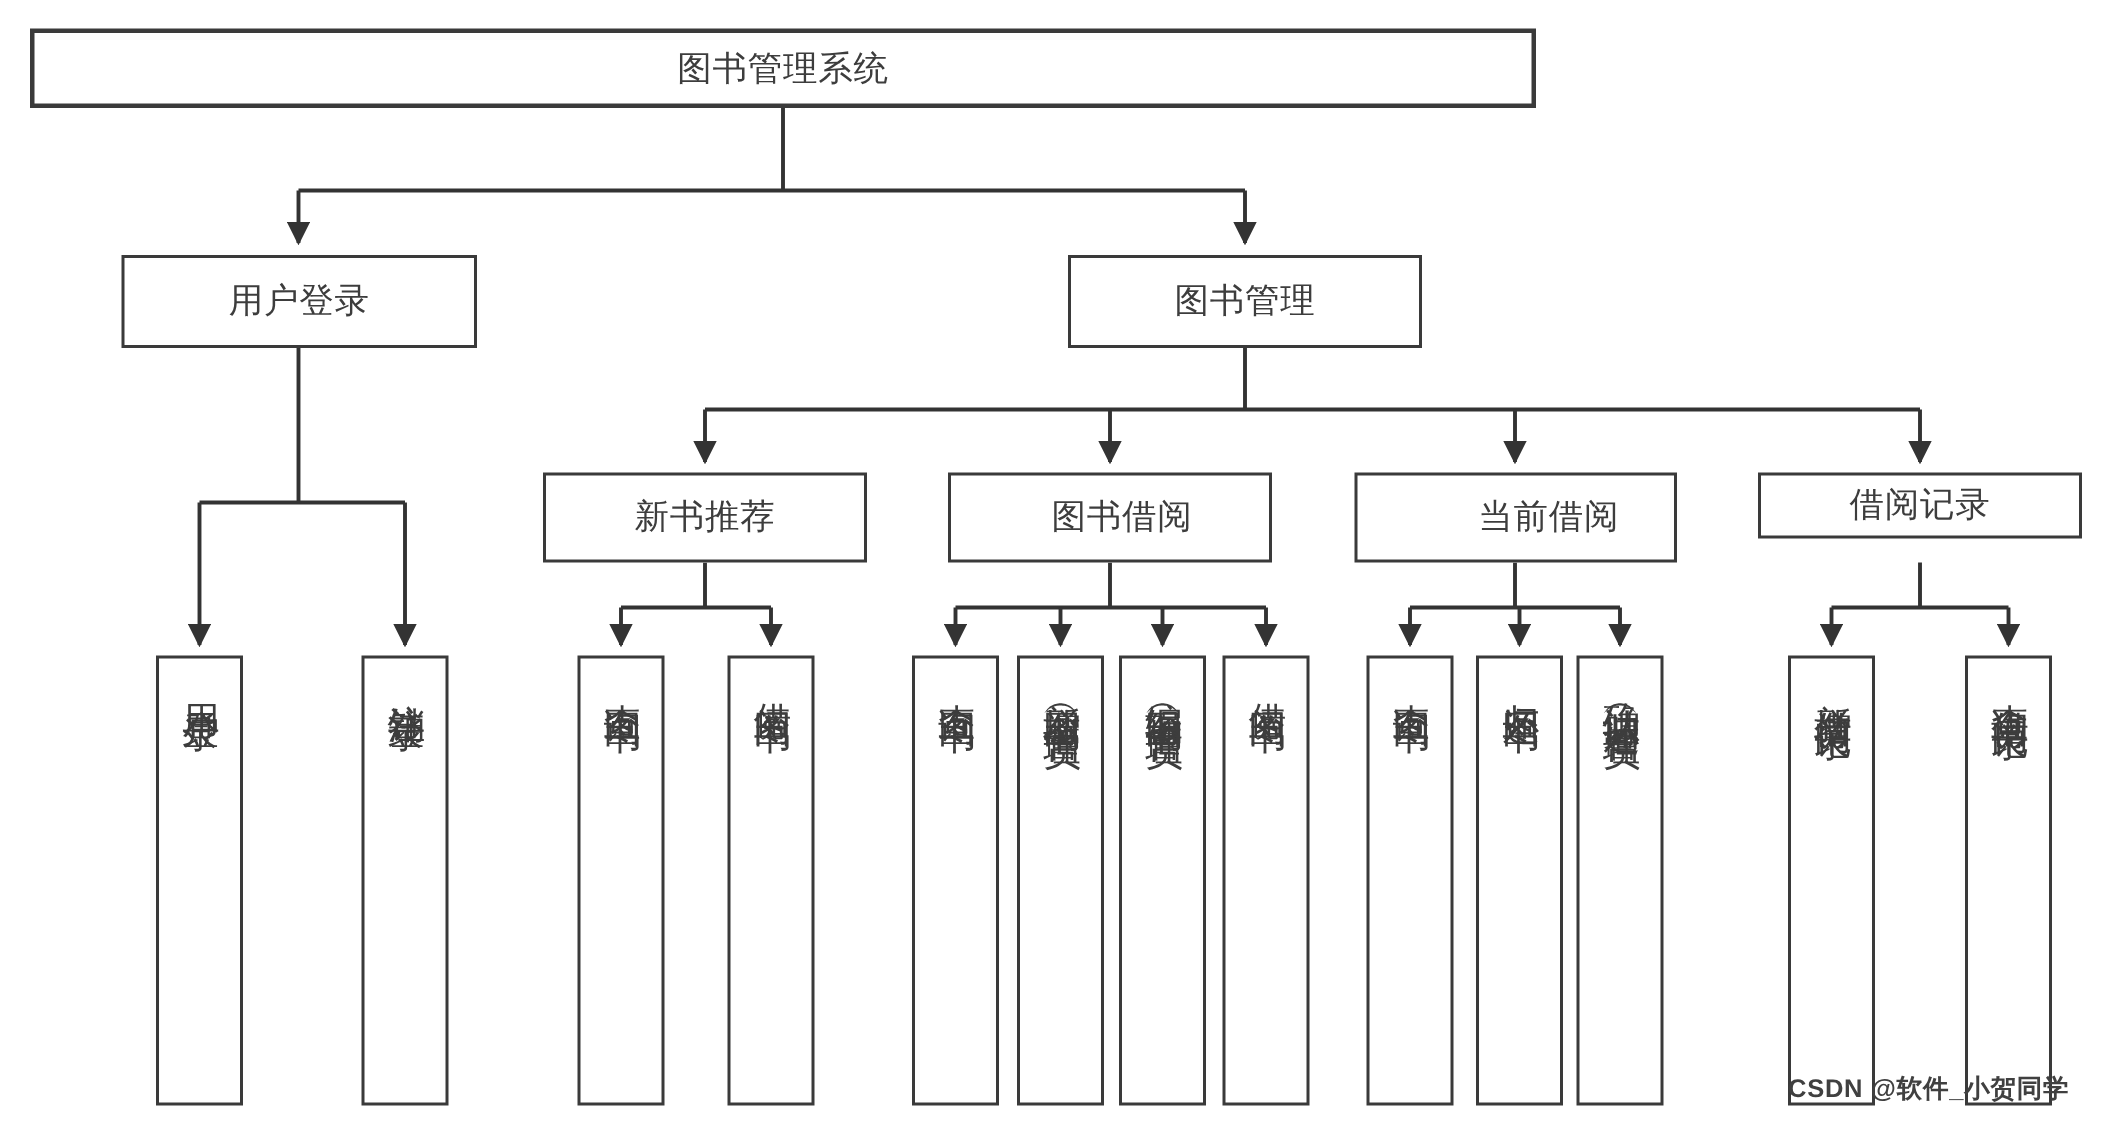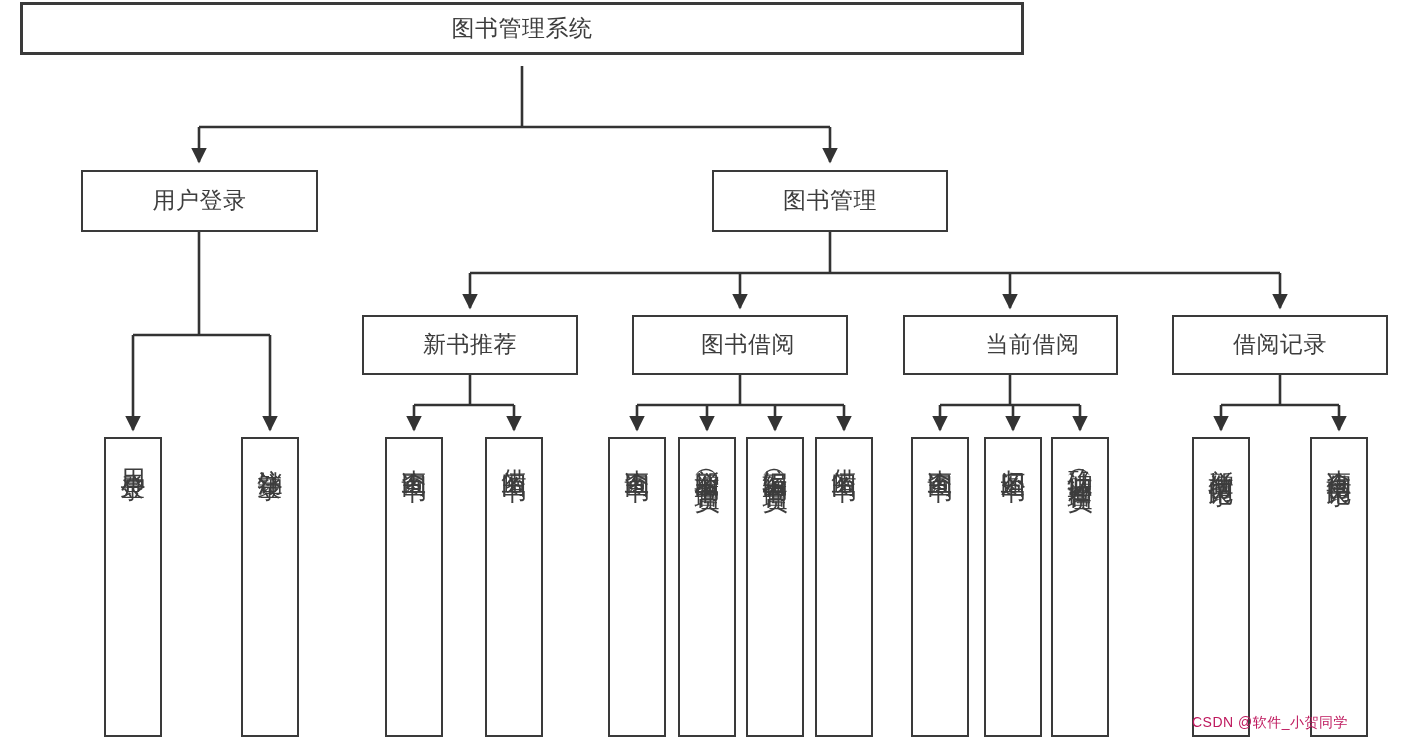--- a/index.html
+++ b/index.html
@@ -54,25 +54,26 @@
     writing-mode: vertical-rl;
     text-orientation: upright;
     font-size: 25px;
     letter-spacing: 3px;
     line-height: 1;
     white-space: normal;
     max-height: 286px;
   }
   .watermark {
     position: absolute;
-    color: #be185d;
-    font-size: 14px;
+    color: #404040;
+    font-size: 17px;
     letter-spacing: 0.5px;
     z-index: 5;
     white-space: nowrap;
+    font-weight: bold;
   }
 </style>
 </head>
 <body>
 
 <div id="canvas">
 
   <svg class="edges" viewBox="0 0 1405 747" width="1405" height="747" xmlns="http://www.w3.org/2000/svg">
     <defs>
       <marker id="arrow" viewBox="0 0 10 10" refX="9" refY="5" markerWidth="6" markerHeight="6" orient="auto-start-reverse">
@@ -116,41 +117,41 @@
       <path d="M 1013 405 L 1013 430" marker-end="url(#arrow)"></path>
       <path d="M 1080 405 L 1080 430" marker-end="url(#arrow)"></path>
 
       <path d="M 1280 375 L 1280 405"></path>
       <path d="M 1221 405 L 1339 405"></path>
       <path d="M 1221 405 L 1221 430" marker-end="url(#arrow)"></path>
       <path d="M 1339 405 L 1339 430" marker-end="url(#arrow)"></path>
     </g>
   </svg>
 
-  <div class="node root h-node" id="node-root" style="left: 20px; top: 2px; width: 1004px; height: 53px;">
+  <div class="node root h-node" id="node-root" style="left: 20px; top: 19px; width: 1004px; height: 53px;">
     <span class="node-label">图书管理系统</span>
   </div>
 
   <div class="node h-node" id="node-l2-0" style="left: 81px; top: 170px; width: 237px; height: 62px;">
     <span class="node-label">用户登录</span>
   </div>
   <div class="node h-node" id="node-l3-0" style="left: 362px; top: 315px; width: 216px; height: 60px;">
     <span class="node-label">新书推荐</span>
   </div>
 
   <div class="node h-node" id="node-l2-1" style="left: 712px; top: 170px; width: 236px; height: 62px;">
     <span class="node-label">图书管理</span>
   </div>
   <div class="node h-node" id="node-l3-1" style="left: 632px; top: 315px; width: 216px; height: 60px; padding-left: 16px;">
     <span class="node-label">图书借阅</span>
   </div>
   <div class="node h-node" id="node-l3-2" style="left: 903px; top: 315px; width: 215px; height: 60px; padding-left: 44px;">
     <span class="node-label">当前借阅</span>
   </div>
-  <div class="node h-node" id="node-l3-3" style="left: 1172px; top: 315px; width: 216px; height: 60px;">
+  <div class="node h-node" id="node-l3-3" style="left: 1172px; top: 315px; width: 216px; height: 44px;">
     <span class="node-label">借阅记录</span>
   </div>
 
   <div class="node v-node" id="node-leaf-0" style="left: 104px; top: 437px; width: 58px; height: 300px;">
     <span class="node-label">用户登录</span>
   </div>
   <div class="node v-node" id="node-leaf-1" style="left: 241px; top: 437px; width: 58px; height: 300px;">
     <span class="node-label">注销登录</span>
   </div>
   <div class="node v-node" id="node-leaf-2" style="left: 385px; top: 437px; width: 58px; height: 300px;">

